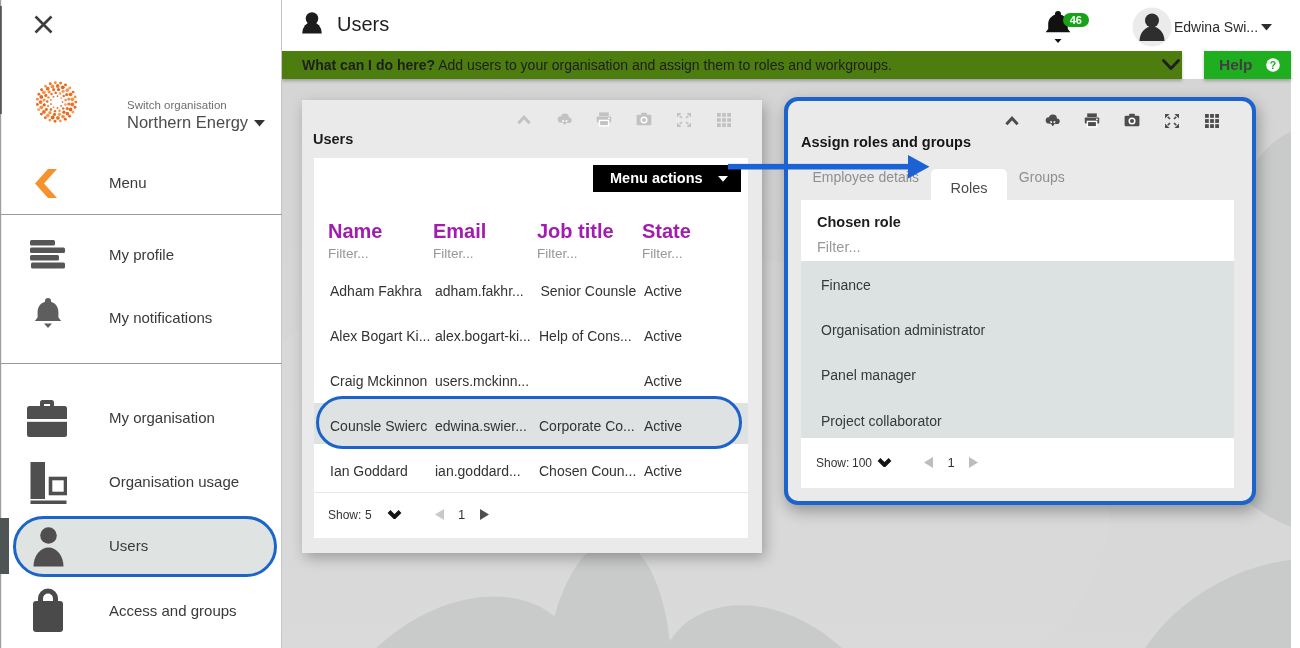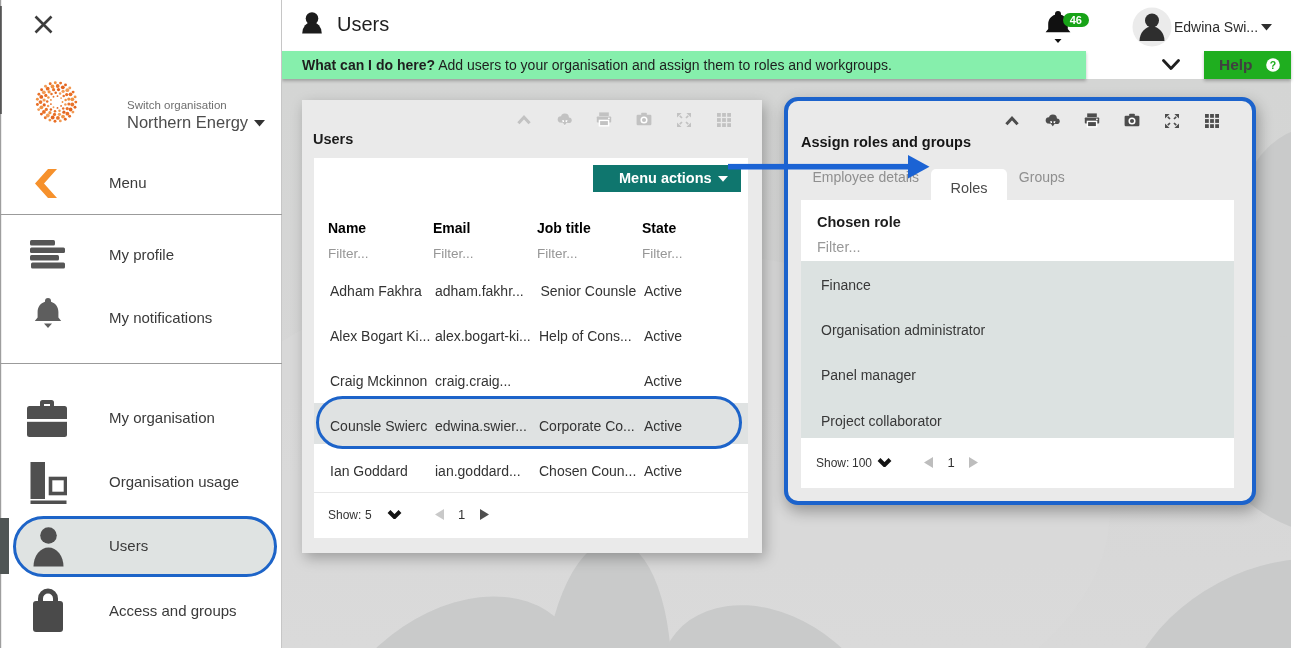--- a/index.html
+++ b/index.html
@@ -1,36 +1,36 @@
 <!DOCTYPE html>
 <html><head><meta charset="utf-8"><style>
 *{margin:0;padding:0;box-sizing:border-box}
 html,body{width:1300px;height:648px;overflow:hidden;font-family:"Liberation Sans",sans-serif;background:#fff}
 .abs{position:absolute}
 #stage{position:relative;width:1300px;height:648px}
 
 #topbar{left:282px;top:0;width:1018px;height:51px;background:#fff}
-#banner{left:282px;top:51px;width:804px;height:28px;background:#86efac;box-shadow:0 2px 3px rgba(0,0,0,.25)}
+#banner{left:282px;top:51px;width:900px;height:28px;background:#4d7c0f;box-shadow:0 2px 3px rgba(0,0,0,.25)}
 #banner .txt{position:absolute;left:20px;top:0;height:28px;line-height:28px;font-size:14px;color:#1e1e1e;white-space:nowrap}
 #help{left:1204px;top:51px;width:87px;height:28px;background:#1fae1f;box-shadow:0 2px 3px rgba(0,0,0,.25)}
 #help span{position:absolute;left:15px;top:0;height:28px;line-height:28px;font-size:15.5px;font-weight:bold;color:#404040}
 #content{left:282px;top:79px;width:1018px;height:569px;background:#d5d5d5;overflow:hidden}
 #rstrip{left:1291px;top:51px;width:9px;height:597px;background:#fff}
 
 #sidebar{left:0;top:0;width:282px;height:648px;background:#fff;border-right:1px solid #c6c6c6}
 #sidebar .item{position:absolute;left:109px;font-size:15px;color:#3a3a3a;white-space:nowrap}
 .hr{position:absolute;left:0;width:282px;height:1px;background:#9b9b9b}
 #usersel{left:12.5px;top:516px;width:264px;height:61px;border:3.5px solid #1d64c8;border-radius:30.5px;background:#dfe3e2}
 #seltab{left:0;top:518px;width:9px;height:56px;background:#4f5554}
 
 #upanel{left:302px;top:100px;width:460px;height:453px;background:#eaeaea;box-shadow:3px 5px 13px rgba(0,0,0,.28)}
 #ucard{left:11.5px;top:57.5px;width:434px;height:380.5px;background:#fff;position:absolute}
 #uptitle{position:absolute;left:11px;top:31px;font-size:14.5px;font-weight:bold;color:#1c1c1c}
-#menuact{position:absolute;left:279.5px;top:7.5px;width:148px;height:27px;background:#0f766e;color:#fff;font-size:14.5px;font-weight:bold;text-align:left;padding-left:26px;line-height:27px}
-.th{position:absolute;font-size:14px;font-weight:bold;color:#000000;white-space:nowrap}
+#menuact{position:absolute;left:279.5px;top:7.5px;width:148px;height:27px;background:#000000;color:#fff;font-size:14.5px;font-weight:bold;text-align:left;padding-left:17px;line-height:27px}
+.th{position:absolute;font-size:20px;font-weight:bold;color:#a21caf;white-space:nowrap}
 .tf{position:absolute;font-size:13.5px;color:#969696}
 .td{position:absolute;font-size:14px;color:#333;white-space:nowrap}
 #erowband{position:absolute;left:0;top:245px;width:434px;height:41.5px;background:#dfe2e2}
 #erow{position:absolute;left:2.4px;top:238px;width:426.5px;height:53px;border:3.5px solid #1c63c9;border-radius:26.5px;background:#dfe2e2}
 .pgtxt{position:absolute;font-size:12px;color:#333}
 .pgnum{position:absolute;font-size:13px;color:#333}
 
 #apanel{left:784px;top:97px;width:472px;height:408px;background:#eaeaea;border:4px solid #1c63cc;border-radius:14px;box-shadow:2px 6px 15px rgba(0,0,0,.32)}
 #aptitle{position:absolute;left:13px;top:33px;font-size:14.5px;font-weight:bold;color:#161616}
 .tab{position:absolute;top:57px;height:38.5px;line-height:38.5px;font-size:14px;color:#8f8f8f;text-align:center}
@@ -311,21 +311,21 @@
   <div class="tf" style="left:328.5px;top:88.5px">Filter...</div>
   <div class="td" style="left:16.5px;top:125.5px">Adham Fakhra</div>
   <div class="td" style="left:121.5px;top:125.5px">adham.fakhr...</div>
   <div class="td" style="left:227px;top:125.5px">Senior Counsle</div>
   <div class="td" style="left:330.5px;top:125.5px">Active</div>
   <div class="td" style="left:16.5px;top:170.5px">Alex Bogart Ki...</div>
   <div class="td" style="left:121.5px;top:170.5px">alex.bogart-ki...</div>
   <div class="td" style="left:225.5px;top:170.5px">Help of Cons...</div>
   <div class="td" style="left:330.5px;top:170.5px">Active</div>
   <div class="td" style="left:16.5px;top:215.5px">Craig Mckinnon</div>
-  <div class="td" style="left:121.5px;top:215.5px">craig.craig...</div>
+  <div class="td" style="left:121.5px;top:215.5px">users.mckinn...</div>
   <div class="td" style="left:330.5px;top:215.5px">Active</div>
   <div class="td" style="left:16.5px;top:260.5px">Counsle Swierc</div>
   <div class="td" style="left:121.5px;top:260.5px">edwina.swier...</div>
   <div class="td" style="left:225.5px;top:260.5px">Corporate Co...</div>
   <div class="td" style="left:330.5px;top:260.5px">Active</div>
   <div class="td" style="left:16.5px;top:305.5px">Ian Goddard</div>
   <div class="td" style="left:121.5px;top:305.5px">ian.goddard...</div>
   <div class="td" style="left:225.5px;top:305.5px">Chosen Coun...</div>
   <div class="td" style="left:330.5px;top:305.5px">Active</div>
   <div class="abs" style="left:0;top:334px;width:434px;height:1px;background:#e8e8e8"></div>

